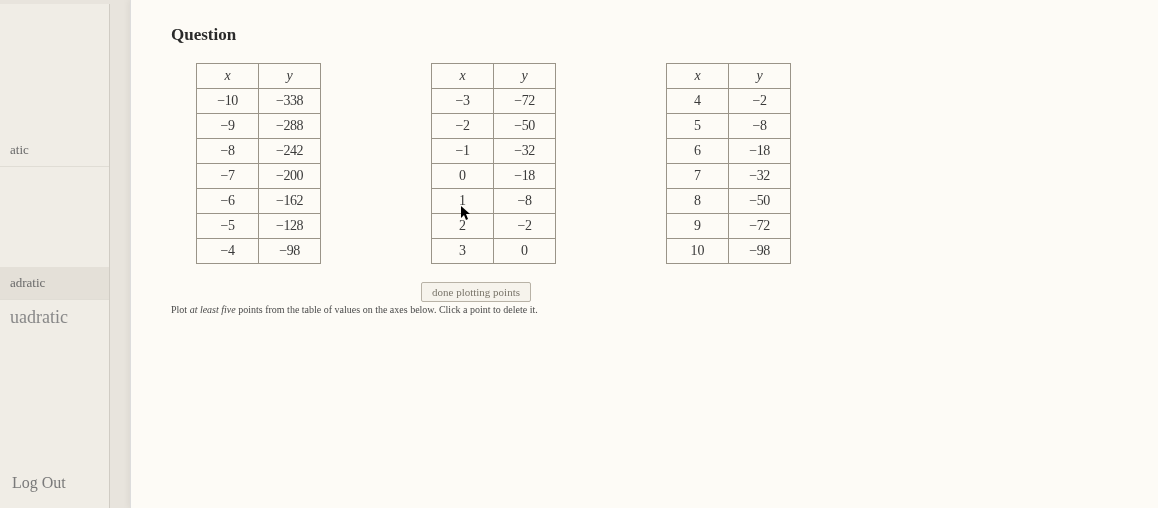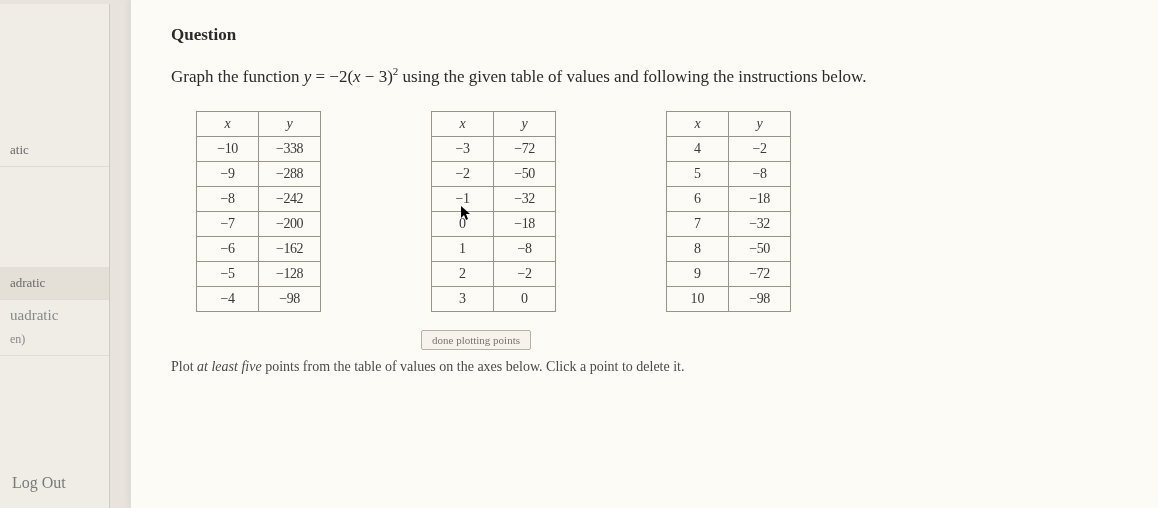--- a/index.html
+++ b/index.html
@@ -25,21 +25,21 @@
   font-size: 13px;
   color: #6a6a6a;
   border-bottom: 1px solid #e0ddd5;
   cursor: pointer;
 }
 .sidebar-item.selected {
   background: #e4e0d8;
 }
 .sidebar-item.top { margin-top: 130px; }
 .sidebar-item.mid1 { margin-top: 100px; }
-.sidebar-item.mid2 { margin-top: 3px; font-size:15px; color:#888; border-bottom:none; padding-top:4px;}
+.sidebar-item.mid2 { margin-top: 3px; font-size:18px; color:#888; border-bottom:none; padding-top:4px;}
 .sidebar-item.mid2b { font-size:12px; color:#888; padding-top:0; }
 .logout {
   position: absolute;
   bottom: 20px;
   left: 12px;
   font-size: 16px;
   color: #7a7a7a;
   cursor: pointer;
 }
 .content {
@@ -96,52 +96,48 @@
   border: 1px solid #b8b2a6;
   padding: 3px 10px;
   font-size: 11px;
   color: #7a756a;
   background: #f6f3ec;
   border-radius: 2px;
   margin-left: 250px;
   cursor: pointer;
 }
 .instruction {
-  margin-top: 6px;
-  font-size: 14px;
+  margin-top: 0;
+  font-size: 10px;
   color: #4a4a4a;
   line-height: 1.5;
 }
 .instruction .em { font-style: italic; }
 .cursor-arrow {
   position: absolute;
   left: 330px;
   top: 206px;
   font-size: 14px;
   color: #000;
   pointer-events: none;
 }
 </style>
 </head>
 <body>
 
 <div class="sidebar">
   <div class="sidebar-item top">atic</div>
   <div class="sidebar-item mid1 selected">adratic</div>
   <div class="sidebar-item mid2">uadratic</div>
-  <div class="sidebar-item mid2b">en)</div>
   <div class="logout">Log Out</div>
 </div>
 
 <div class="content">
   <div class="question-heading">Question</div>
 
-  <div class="prompt">
-    <span>Graph the function </span><span class="math-i">y</span><span> = </span><span>−2(</span><span class="math-i">x</span><span> − 3)</span><span class="sup">2</span><span> using the given table of values and following the instructions below.</span>
-  </div>
 
   <div class="tables-row">
     <table class="data">
       <tbody>
           <tr>
             <th>x</th>
             <th>y</th>
           </tr>
       <tr>
             <td class="neg">−10</td>

